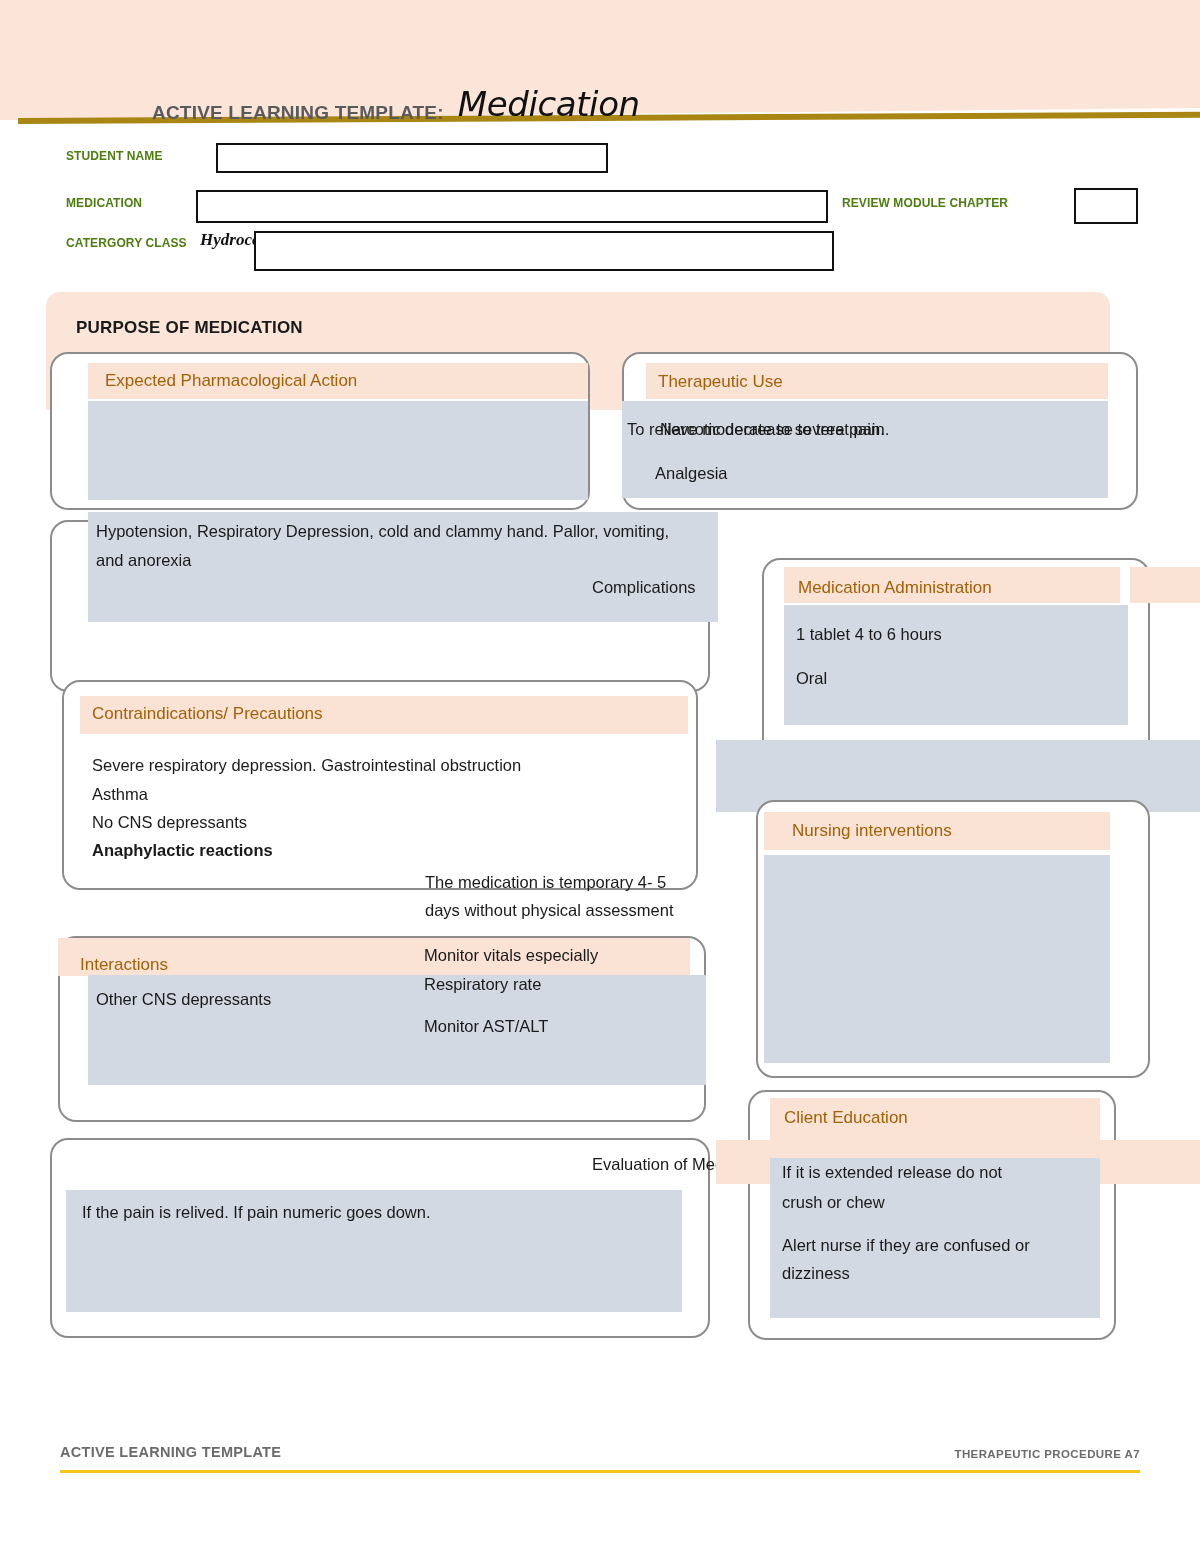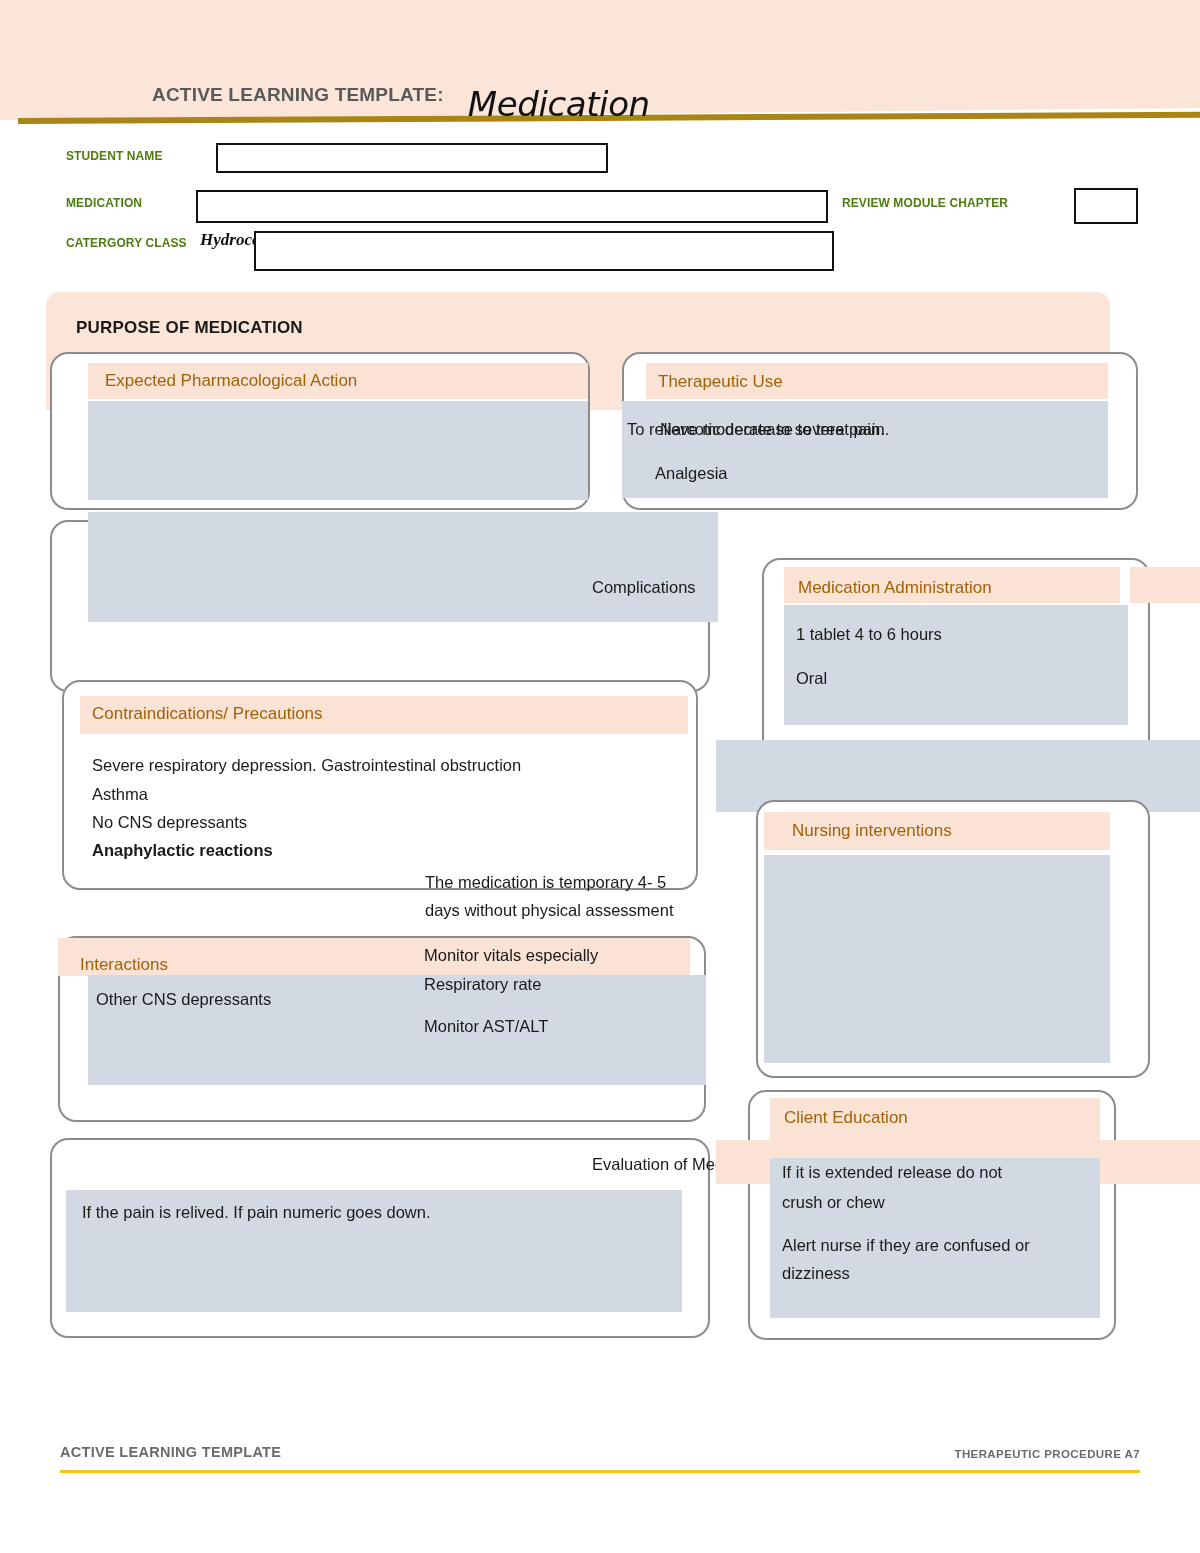--- a/index.html
+++ b/index.html
@@ -22,21 +22,21 @@
     clip-path:polygon(0 0,1200px 0,1200px 108px,0 120px);
   }
   .banner-rule{
     position:absolute;left:18px;top:118px;width:1182px;height:6px;
     background:#a98513;
     transform:rotate(-0.30deg);
     transform-origin:left center;
   }
   .banner-title-wrap{
     position:absolute;left:152px;top:84px;
-    display:flex;align-items:flex-start;gap:24px;white-space:nowrap;
+    display:flex;align-items:flex-end;gap:14px;white-space:nowrap;
   }
   .banner-alt{
     font-size:19px;font-weight:bold;color:#5a5a5a;letter-spacing:.2px;
   }
   .banner-med{
     font-family:"DejaVu Sans", sans-serif;
     font-size:34px;font-style:italic;color:#111;letter-spacing:-.4px;
   }
 
   
@@ -140,20 +140,21 @@
   <div class="strip-head" style="left:646px;top:363px;width:462px;height:36px;"></div>
   <span class="hdr-text" style="left:658px;top:372px;">Therapeutic Use</span>
   <div class="strip-body" style="left:622px;top:401px;width:486px;height:97px;"></div>
 
   <span class="body-text nowrap" style="left:627px;top:415px;">To relieve moderate to severe pain.</span>
   <span class="body-text nowrap" style="left:660px;top:415px;">Narcotic decrease to treat pain.</span>
   <span class="body-text nowrap" style="left:655px;top:459px;">Analgesia</span>
 
   <div class="card" style="left:50px;top:520px;width:660px;height:172px;"></div>
   <div class="strip-body" style="left:88px;top:512px;width:630px;height:110px;"></div>
+  <span class="body-text" style="left:96px;top:517px;width:604px;">Hypotension, Respiratory Depression, cold and clammy hand. Pallor, vomiting, and anorexia</span>
   <span class="body-text nowrap" style="left:592px;top:573px;">Complications</span>
 
   <div class="card" style="left:762px;top:558px;width:388px;height:250px;"></div>
 
   <div class="strip-head" style="left:1130px;top:567px;width:70px;height:36px;"></div>
   <div class="strip-head" style="left:784px;top:567px;width:336px;height:36px;"></div>
   <span class="hdr-text" style="left:798px;top:578px;">Medication Administration</span>
   <div class="strip-body" style="left:784px;top:605px;width:344px;height:120px;"></div>
   <span class="body-text nowrap" style="left:796px;top:620px;">1 tablet 4 to 6 hours</span>
   <span class="body-text nowrap" style="left:796px;top:664px;">Oral</span>

